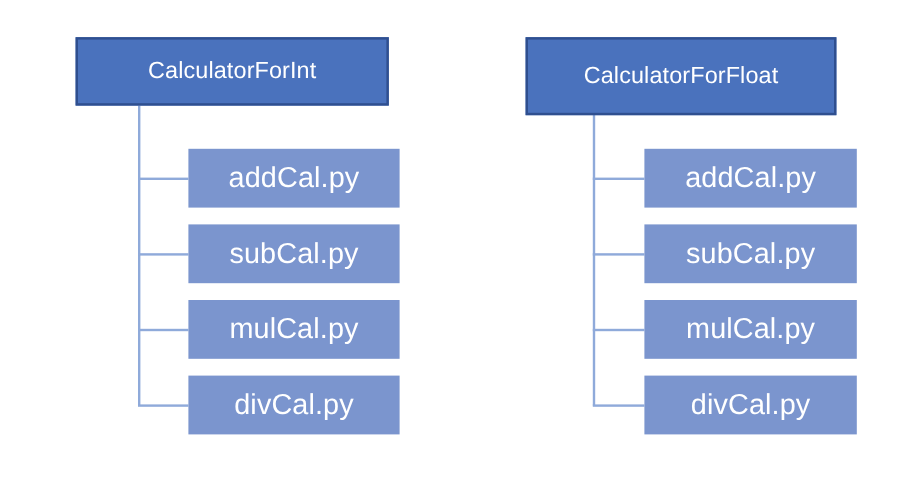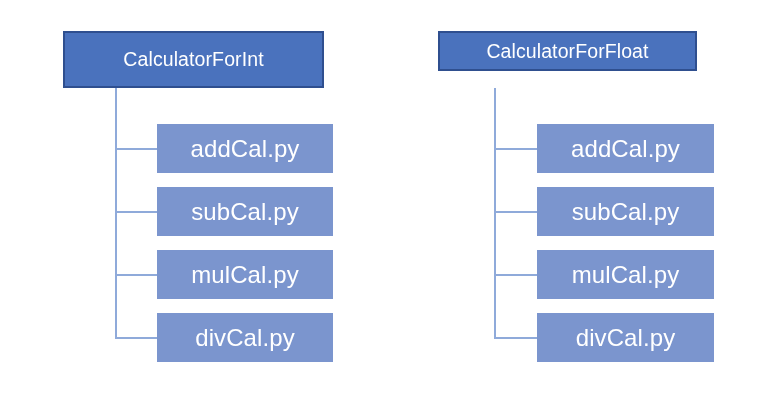--- a/index.html
+++ b/index.html
@@ -77,21 +77,21 @@
     <div class="node leaf" id="leaf-0-3" style="left: 133px; top: 313px; width: 176px; height: 49px;">divCal.py</div>
   </div>
 
   <div class="tree">
     <div class="connector v" id="trunk-1" style="left: 470px; top: 88px; height: 250px;"></div>
     <div class="connector h" id="branch-1-0" style="left: 470px; top: 148px; width: 43px;"></div>
     <div class="connector h" id="branch-1-1" style="left: 470px; top: 211px; width: 43px;"></div>
     <div class="connector h" id="branch-1-2" style="left: 470px; top: 274px; width: 43px;"></div>
     <div class="connector h" id="branch-1-3" style="left: 470px; top: 337px; width: 43px;"></div>
 
-    <div class="node root" id="root-1" style="left: 414px; top: 31px; width: 259px; height: 40px;">CalculatorForFloat</div>
+    <div class="node root" id="root-1" style="left: 414px; top: 31px; width: 259px; height: 65px;">CalculatorForFloat</div>
 
     <div class="node leaf" id="leaf-1-0" style="left: 513px; top: 124px; width: 177px; height: 49px;">addCal.py</div>
     <div class="node leaf" id="leaf-1-1" style="left: 513px; top: 187px; width: 177px; height: 49px;">subCal.py</div>
     <div class="node leaf" id="leaf-1-2" style="left: 513px; top: 250px; width: 177px; height: 49px;">mulCal.py</div>
     <div class="node leaf" id="leaf-1-3" style="left: 513px; top: 313px; width: 177px; height: 49px;">divCal.py</div>
   </div>
 
 </div>
 
 </body></html>

